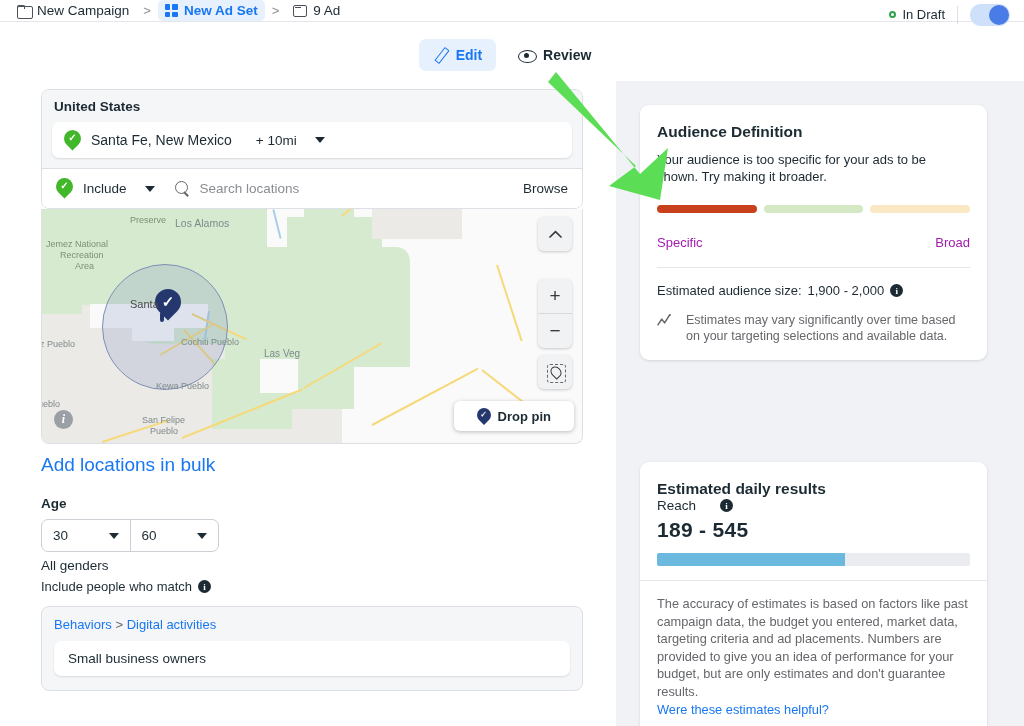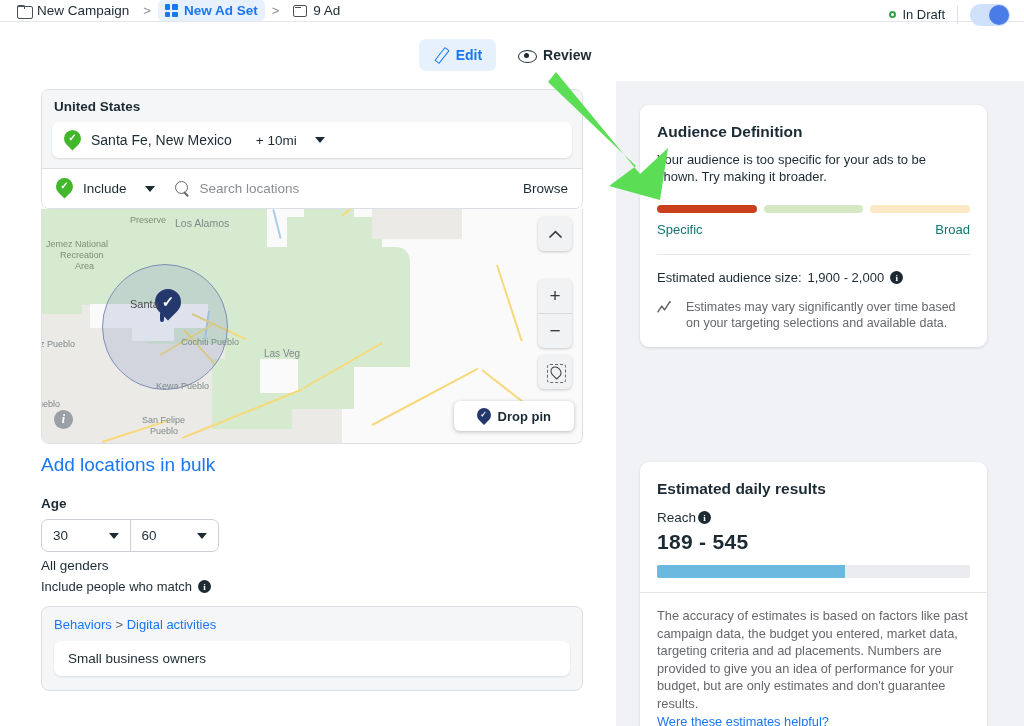--- a/index.html
+++ b/index.html
@@ -238,30 +238,30 @@
     padding:0 14px; font-size:13.5px; color:#1c2b33; box-shadow:0 1px 2px rgba(0,0,0,.12); }
 
   
   .card { position:absolute; left:24px; width:347px; background:#ffffff; border-radius:9px;
     box-shadow: 0 1px 3px rgba(0,0,0,.13); }
   .card-aud { top:24px; padding: 18px 17px 16px 17px; }
   .card-title { font-size:15.5px; font-weight:bold; color:#1c2b33; }
   .card-sub { font-size:13px; color:#1c2b33; line-height:17px; margin-top:10px; }
   .meter { display:flex; gap:7px; margin-top:20px; }
   .meter i { height:8px; border-radius:5px; flex:1; display:block; }
-  .meter-labels { display:flex; justify-content:space-between; margin-top:9px;
-    font-size:13px; color:#0f766e; }
+  .meter-labels { display:flex; justify-content:space-between; margin-top:22px;
+    font-size:13px; color:#a21caf; }
   .hr { height:1px; background:#e4e6eb; margin:17px 0 0 0; }
   .aud-size { font-size:13px; color:#1c2b33; margin-top:15px; display:flex; align-items:center; gap:6px; }
   .aud-note { display:flex; gap:10px; margin-top:14px; font-size:12.5px; color:#65676b; line-height:16px; }
   .ico-chart { width:19px;height:16px;flex:0 0 auto; margin-top:1px;}
 
   .card-est { top:381px; }
   .est-top { padding: 18px 17px 14px 17px; }
-  .reach-label { font-size:13.5px; color:#1c2b33; margin-top:12px; display:flex; align-items:center; gap:2px; }
+  .reach-label { font-size:13.5px; color:#1c2b33; display:flex; align-items:center; gap:24px; }
   .reach-val { font-size:21px; font-weight:bold; color:#1c2b33; margin-top:5px; letter-spacing:.3px; }
   .reach-bar { margin-top:11px; height:13px; background:#eaecf0; border-radius:2px; overflow:hidden; }
   .reach-bar i { display:block; height:100%; background:#6cb9e0; }
   .est-divider { height:1px; background:#e4e6eb; }
   .est-bottom { padding: 14px 17px 16px 17px; }
   .est-text { font-size:12.8px; color:#65676b; line-height:17.5px; }
   .est-link { font-size:12.8px; color:#1877f2; cursor:pointer; display:inline-block; margin-top:2px; }
 
   
   .arrow { position:absolute; left:0; top:0; width:1024px; height:726px; pointer-events:none; }

